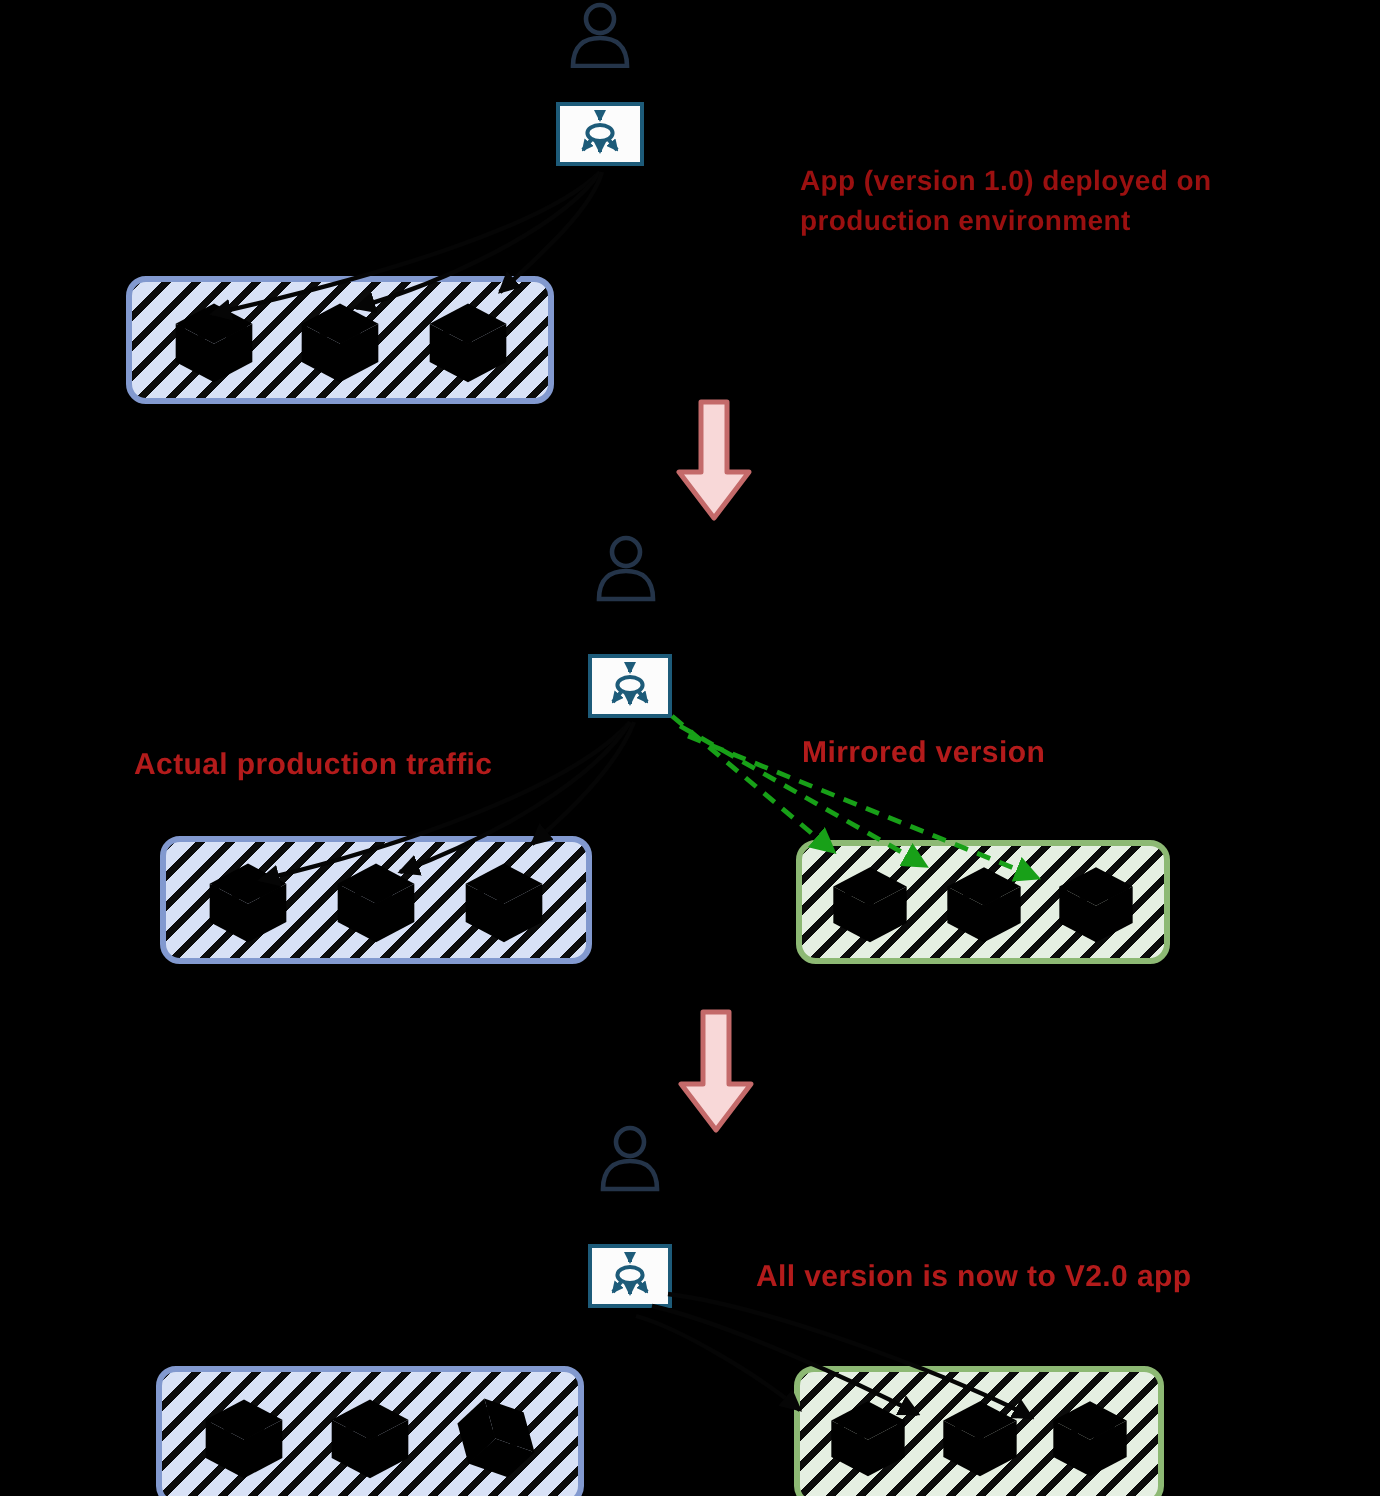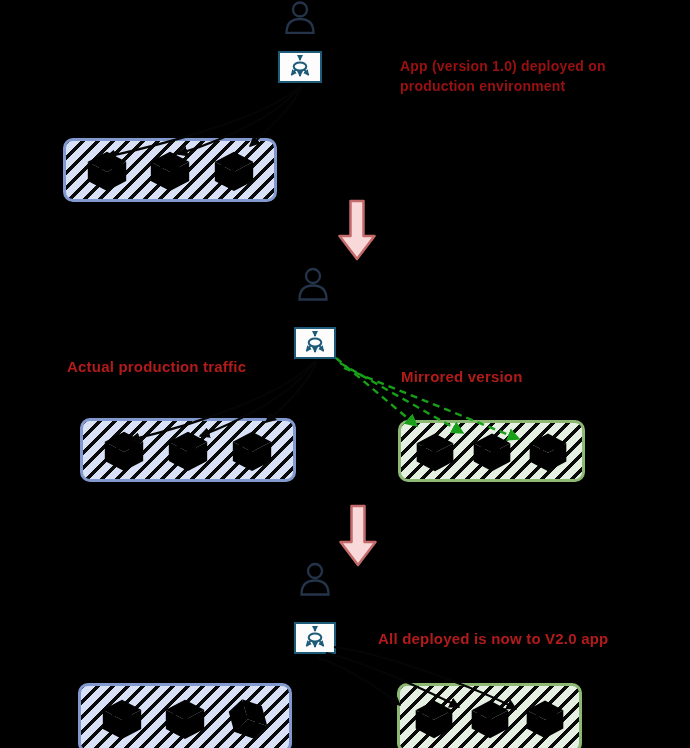--- a/index.html
+++ b/index.html
@@ -1,21 +1,21 @@
 <!DOCTYPE html>
 <html style="--background: #000000; --label-red: #b31b1b; --label-red-dark: #9b1010; --blue-pod: #2e77b8; --blue-box-fill: #d8e1f6; --blue-box-border: #8299cf; --green-pod: #8cbf4f; --green-box-fill: #e5efe2; --green-box-border: #8db974; --hatch-black: #0b0b0b; --mirror-green: #18a018; --pink-fill: #f8d8d8; --pink-stroke: #c46a6a; --icon-teal: #1d5b79; --person-navy: #243449;"><head>
 <meta charset="utf-8">
 <style>
   html,body{margin:0;padding:0;}
   body{background:#000;font-family:"Liberation Sans",sans-serif;}
   #stage{position:relative;width:690px;height:748px;background:var(--background,#000);overflow:hidden;}
 
   
   .note{position:absolute;font-weight:700;z-index:6;letter-spacing:.2px;}
-  .note.dark{color:var(--label-red-dark,#9b1010);font-size:14px;line-height:20px;width:232px;}
+  .note.dark{color:var(--label-red-dark,#9b1010);font-size:14px;line-height:20px;width:232px;margin-top:24px;}
   .note.bright{color:var(--label-red,#b31b1b);font-size:15px;white-space:nowrap;}
 
   
   .person{position:absolute;z-index:3;}
   .person circle,.person path{fill:none;stroke:var(--person-navy,#243449);stroke-width:2.3;}
 
   
   .lb{position:absolute;background:#fcfcfc;border:2.5px solid var(--icon-teal,#1d5b79);
       display:flex;align-items:center;justify-content:center;z-index:3;box-sizing:border-box;}
   .lb svg{display:block;}
@@ -104,21 +104,21 @@
   <div class="lb" style="left:294px;top:327px;width:42px;height:32px">
     <svg width="34" height="26" viewBox="0 0 34 26">
       <path class="ln" d="M17,1.5 L17,6" marker-end="url(#mN)"></path>
       <ellipse class="ln" cx="17" cy="12.5" rx="6.3" ry="4"></ellipse>
       <path class="ln" d="M12.5,16 L8.5,21" marker-end="url(#mN)"></path>
       <path class="ln" d="M17,17.3 L17,22" marker-end="url(#mN)"></path>
       <path class="ln" d="M21.5,16 L25.5,21" marker-end="url(#mN)"></path>
     </svg>
   </div>
 
-  <div class="note bright" style="left:67px;top:358px">Actual production traffic</div>
+  <div class="note bright" style="left:67px;top:374px">Actual production traffic</div>
   <div class="note bright" style="left:401px;top:368px">Mirrored version</div>
 
   <div class="pod-row blue" style="left:80px;top:418px;width:216px;height:64px">
     <svg class="cube bluec" viewBox="0 0 48 48">
         <use href="#cube"></use>
       </svg>
     <svg class="cube bluec" viewBox="0 0 48 48">
         <use href="#cube"></use>
       </svg>
     <svg class="cube bluec" viewBox="0 0 48 48">
@@ -146,21 +146,21 @@
   <div class="lb" style="left:294px;top:622px;width:42px;height:32px">
     <svg width="34" height="26" viewBox="0 0 34 26">
       <path class="ln" d="M17,1.5 L17,6" marker-end="url(#mN)"></path>
       <ellipse class="ln" cx="17" cy="12.5" rx="6.3" ry="4"></ellipse>
       <path class="ln" d="M12.5,16 L8.5,21" marker-end="url(#mN)"></path>
       <path class="ln" d="M17,17.3 L17,22" marker-end="url(#mN)"></path>
       <path class="ln" d="M21.5,16 L25.5,21" marker-end="url(#mN)"></path>
     </svg>
   </div>
 
-  <div class="note bright" style="left:378px;top:630px">All deployed is now to V2.0 app</div>
+  <div class="note bright" style="left:378px;top:630px">All version is now to V2.0 app</div>
 
   <div class="pod-row blue" style="left:78px;top:683px;width:214px;height:70px">
     <svg class="cube bluec" viewBox="0 0 48 48">
         <use href="#cube"></use>
       </svg>
     <svg class="cube bluec" viewBox="0 0 48 48">
         <use href="#cube"></use>
       </svg>
     <svg class="cube bluec tilted" viewBox="0 0 48 48">
         <use href="#cube"></use>

